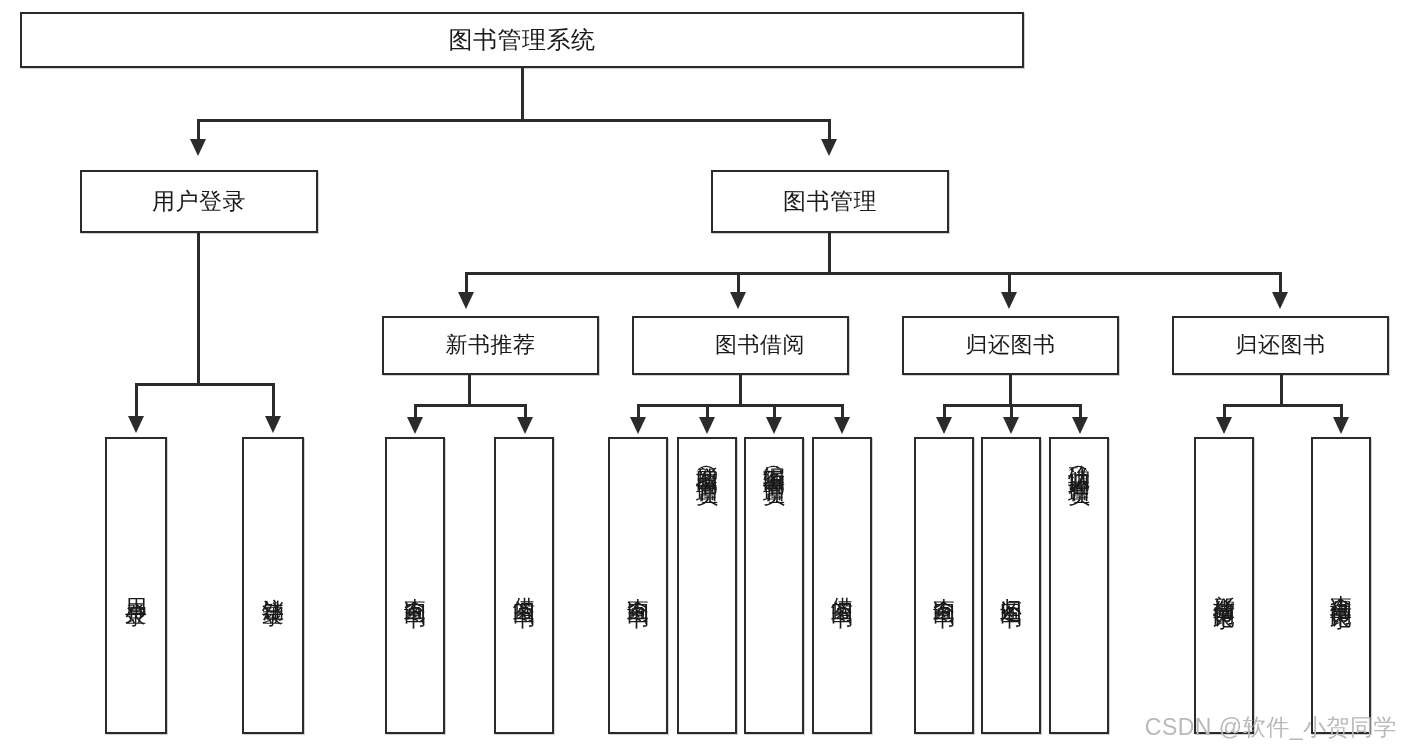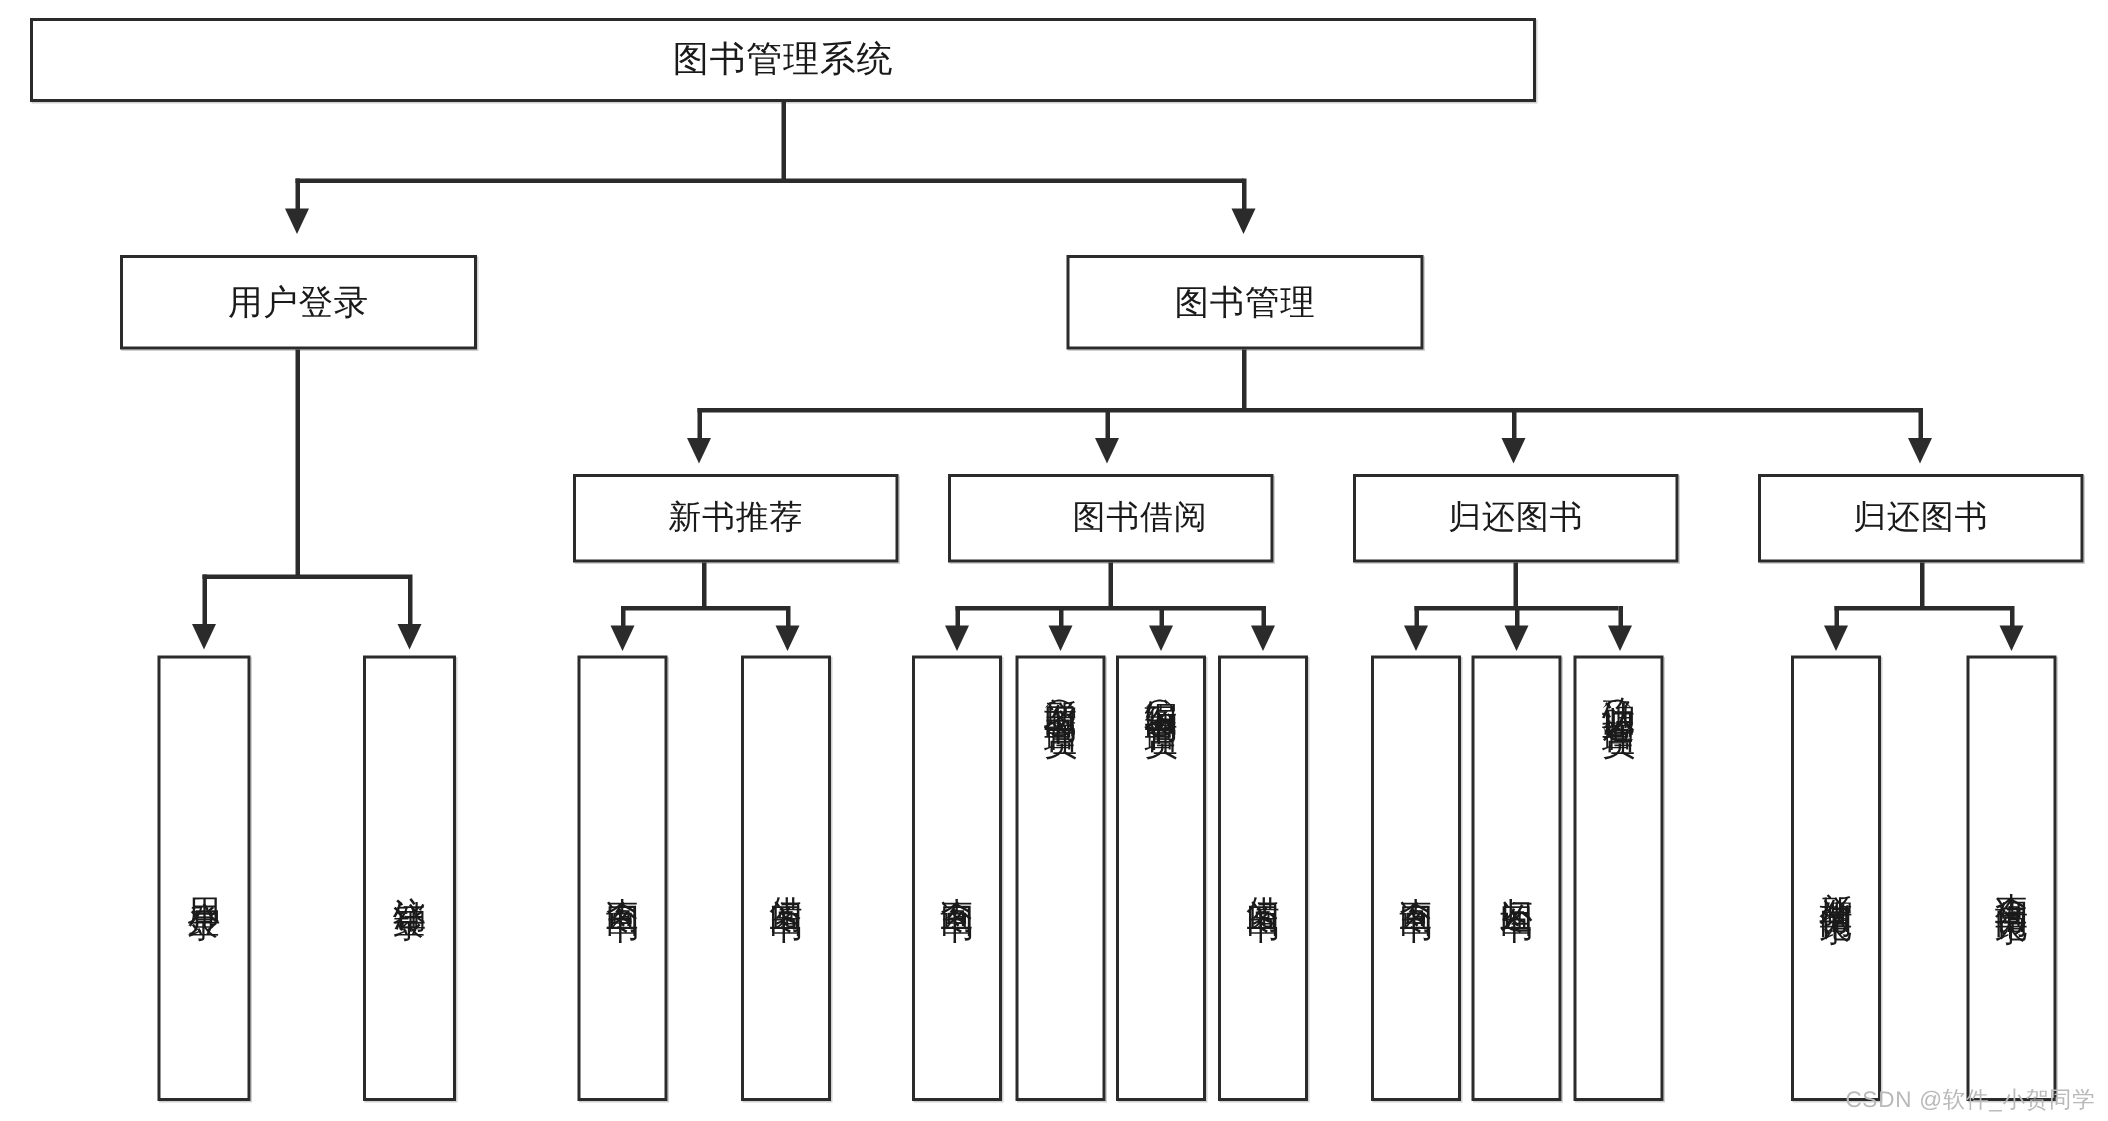--- a/index.html
+++ b/index.html
@@ -62,21 +62,21 @@
     width:0;height:0;
     border-left:8px solid transparent;
     border-right:8px solid transparent;
     border-top:17px solid #2b2b2b;
   }
   
   #watermark{
     position:absolute;
     right:8px;
     bottom:4px;
-    font-size:15px;
+    font-size:23px;
     color:#b9b9b9;
     letter-spacing:.5px;
     pointer-events:none;
     white-space:nowrap;
   }
 </style>
 </head>
 <body>
 
 <div id="canvas">

